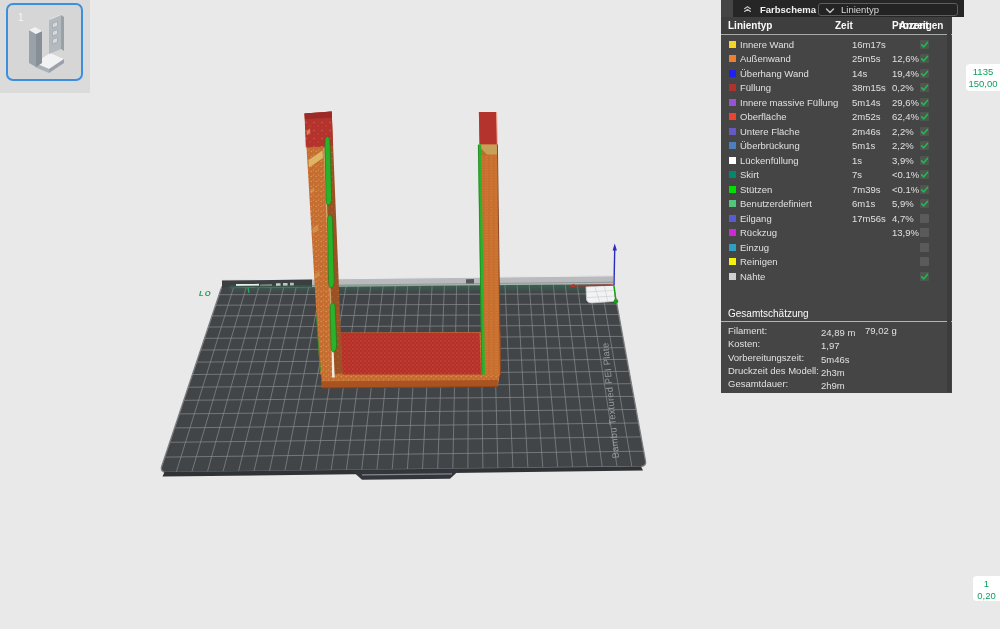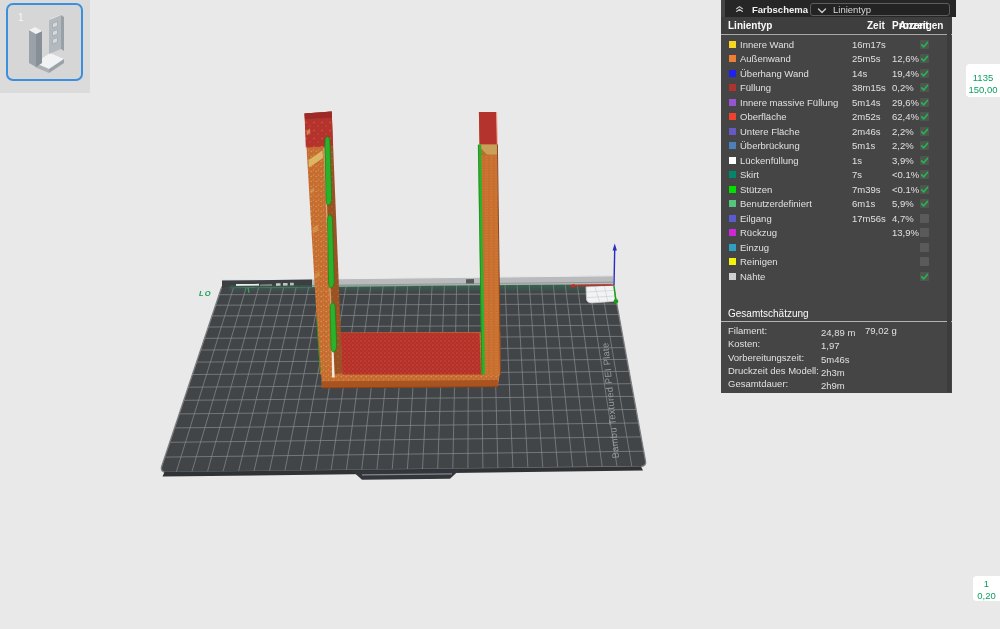--- a/index.html
+++ b/index.html
@@ -5,21 +5,21 @@
 font-family:"Liberation Sans",sans-serif;overflow:hidden}
 #scene{position:absolute;left:0;top:0}
 
 #plates{position:absolute;left:0;top:0;width:90px;height:93px;background:#dbdbdb}
 #thumb{position:absolute;left:6px;top:3px;width:73px;height:74px;background:#d6d6d6;
 border:2px solid #3c8fdd;border-radius:7px}
 #thumb .num{position:absolute;left:10px;top:7px;font-size:10px;color:rgba(255,255,255,0.8)}
 
 #panel{position:absolute;left:721px;top:0;width:231px;height:393px;background:#454545;
 color:#e0e0e0;font-size:9.5px}
-#pbar{position:absolute;left:4px;top:0;width:231px;height:17px;background:#262626}
+#pbar{position:absolute;left:12px;top:0;width:231px;height:17px;background:#262626}
 #pbar .ttl{position:absolute;left:27px;top:4px;font-size:9.5px;font-weight:bold;color:#f2f2f2}
 #dd{position:absolute;left:85px;top:2.5px;width:138px;height:11px;background:#232323;
 border:1px solid #5d5d5d;border-radius:3px}
 #dd .dtxt{position:absolute;left:22px;top:0.5px;font-size:9.5px;color:#d8d8d8}
 #phead{position:absolute;left:0;top:17px;width:231px;height:17px;background:#3e3e3e;
 border-bottom:1px solid #a9a9a9;font-weight:bold;color:#fafafa;font-size:10px}
 #phead span{position:absolute;top:2.5px}
 #rows{position:absolute;left:0;top:37.2px;width:231px}
 .row{position:relative;height:14.5px}
 .sw{position:absolute;left:8px;top:3.5px;width:7px;height:7px}
@@ -34,21 +34,21 @@
 #gdiv{position:absolute;left:0;top:321px;width:231px;height:1px;background:#b3b3b3}
 #stats{position:absolute;left:0;top:324px;width:231px}
 .srow{position:relative;height:13.3px}
 .sl{position:absolute;left:7px;top:1px}
 .sv{position:absolute;left:100px;top:3px}
 .sv2{position:absolute;left:144px;top:1px}
 #sbar{position:absolute;right:1px;top:18px;width:4px;height:374px;background:#3c3c3c}
 
 .tip{position:absolute;background:#fff;color:#0aa35c;font-size:9.5px;line-height:12px;
 text-align:center;border-radius:4px 0 0 4px}
-#tip1{left:966px;top:64px;width:34px;height:25px;padding-top:8px}
+#tip1{left:966px;top:64px;width:34px;height:25px;padding-top:2px}
 #tip2{left:973px;top:576px;width:27px;height:23px;padding-top:2px}
 </style></head>
 <body>
 <div id="app">
 <svg id="scene" width="1000" height="629" viewBox="0 0 1000 629">
 <defs>
 <pattern id="spk" width="5" height="5" patternUnits="userSpaceOnUse">
   <rect width="5" height="5" fill="#c56d31"></rect>
   <circle cx="1.2" cy="1.5" r="0.7" fill="#e29a54"></circle>
   <circle cx="3.8" cy="4" r="0.6" fill="#da8c42"></circle>
@@ -242,21 +242,21 @@
 <span class="ttl">Farbschema</span>
 <div id="dd">
 <svg width="10" height="8" style="position:absolute;left:6px;top:3px" viewBox="0 0 10 8">
 <path d="M1.5 2 L5 5.5 L8.5 2" stroke="#c8c8c8" stroke-width="1.4" fill="none" stroke-linecap="round" stroke-linejoin="round"></path>
           </svg>
 <span class="dtxt">Linientyp</span>
 </div>
 </div>
 <div id="phead">
 <span style="left:7px">Linientyp</span>
-<span style="left:146px">Zeit</span>
+<span style="left:114px">Zeit</span>
 <span style="left:171px">Prozent</span>
 <span style="left:178px">Anzeigen</span>
 </div>
 <div id="rows">
         <div class="row">
           <span class="sw" style="background:#f6d520"></span>
           <span class="nm">Innere Wand</span>
           <span class="tm">16m17s</span>
           <span class="pc">12,6%</span>
           <span class="cb on">

